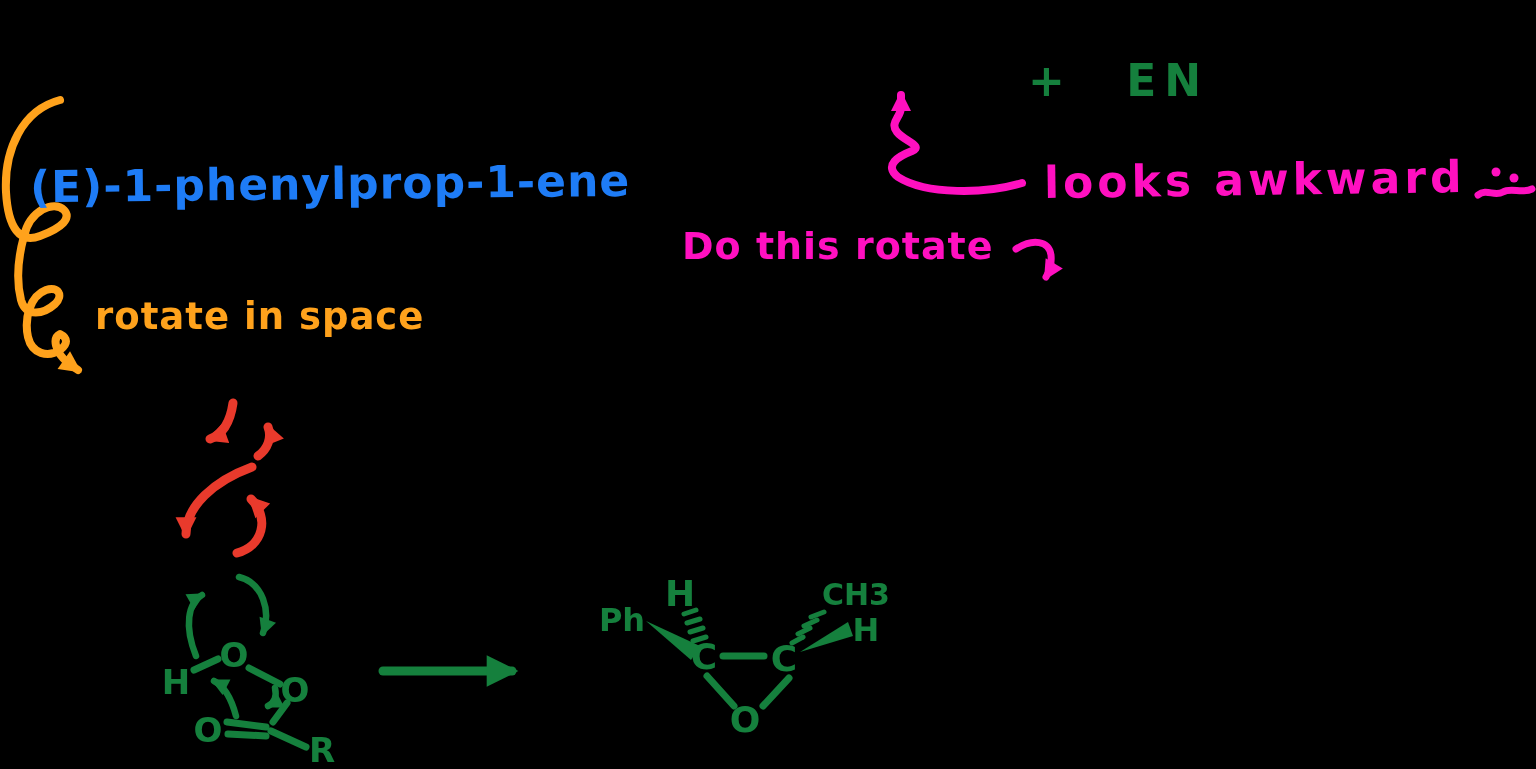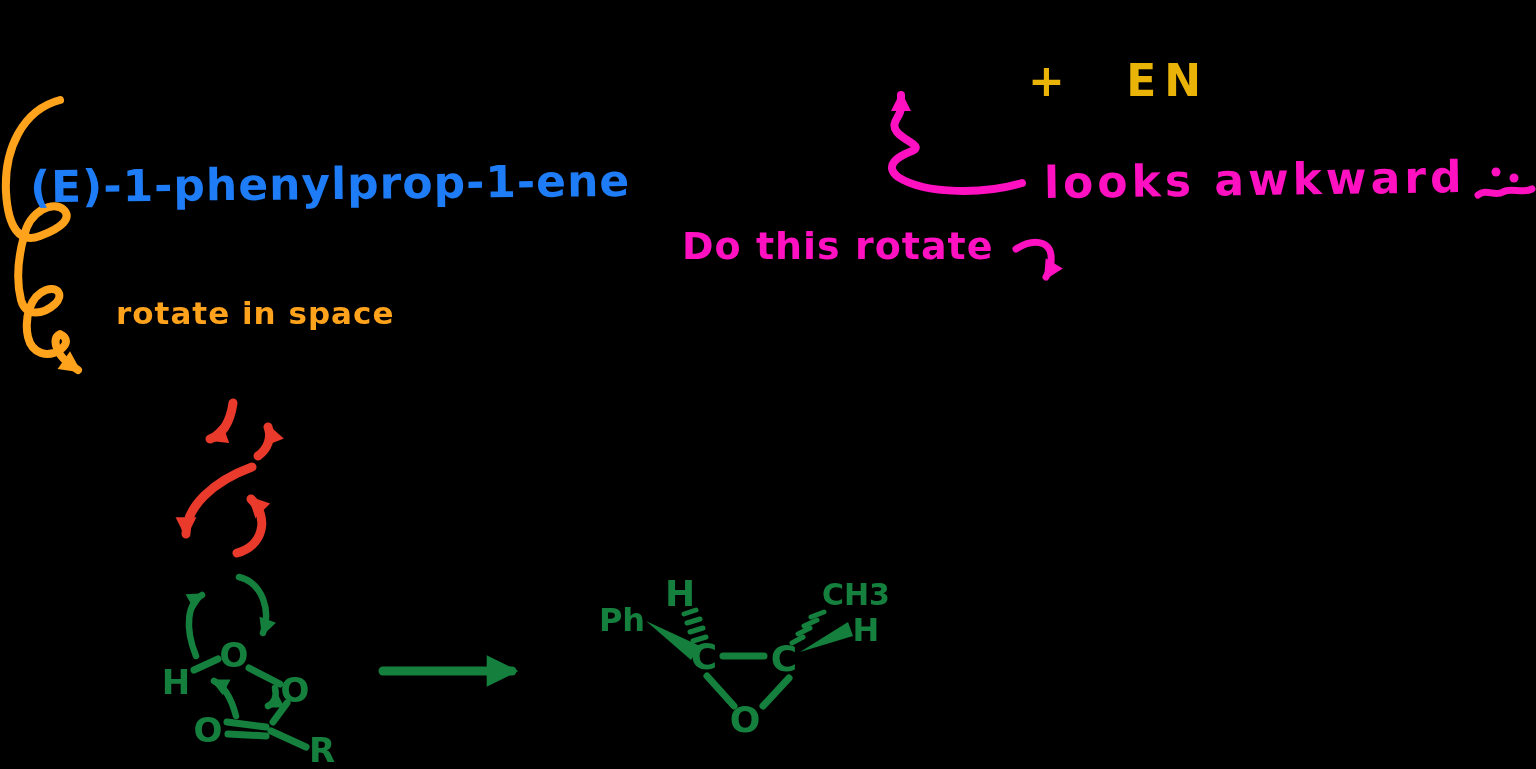--- a/index.html
+++ b/index.html
@@ -3,22 +3,22 @@
 <meta charset="utf-8">
 <style>
   html,body{margin:0;padding:0;background:#000;}
   .board{
     position:relative;width:1536px;height:769px;background:#000000;
     font-family:"DejaVu Sans",sans-serif;overflow:hidden;
   }
   .board svg{position:absolute;left:0;top:0;}
   .label{position:absolute;font-weight:bold;white-space:nowrap;letter-spacing:1px;}
   .lbl-reactant{left:30px;top:158px;font-size:44px;color:#1E7CF6;transform:rotate(-0.6deg);}
-  .lbl-rotate{left:95px;top:295px;font-size:31px;color:#FFA21C;margin-left:21px;}
-  .lbl-plusen{left:1028px;top:55px;font-size:44px;color:#eab308;word-spacing:30px;letter-spacing:8px;}
+  .lbl-rotate{left:95px;top:295px;font-size:37px;color:#FFA21C;}
+  .lbl-plusen{left:1028px;top:55px;font-size:44px;color:#15803d;word-spacing:30px;letter-spacing:8px;}
   .lbl-awkward{left:1044px;top:154px;font-size:44px;color:#FF10C0;letter-spacing:4px;transform:rotate(-0.8deg);}
   .lbl-instead{left:682px;top:224px;font-size:38px;color:#FF10C0;}
   .stroke{fill:none;stroke-linecap:round;stroke-linejoin:round;}
   .orange{stroke:#FFA21C;stroke-width:8;}
   .red{stroke:#E93A2C;stroke-width:9;}
   .green{stroke:#15803D;stroke-width:7;}
   .greenarrow{stroke:#15803D;stroke-width:6.5;}
   .magenta{stroke:#FF10C0;stroke-width:8;}
   .atom{font-family:"DejaVu Sans",sans-serif;font-weight:bold;fill:#15803D;text-anchor:middle;}
   .fz34{font-size:34px;} .fz36{font-size:36px;} .fz32{font-size:32px;} .fz30{font-size:30px;}

